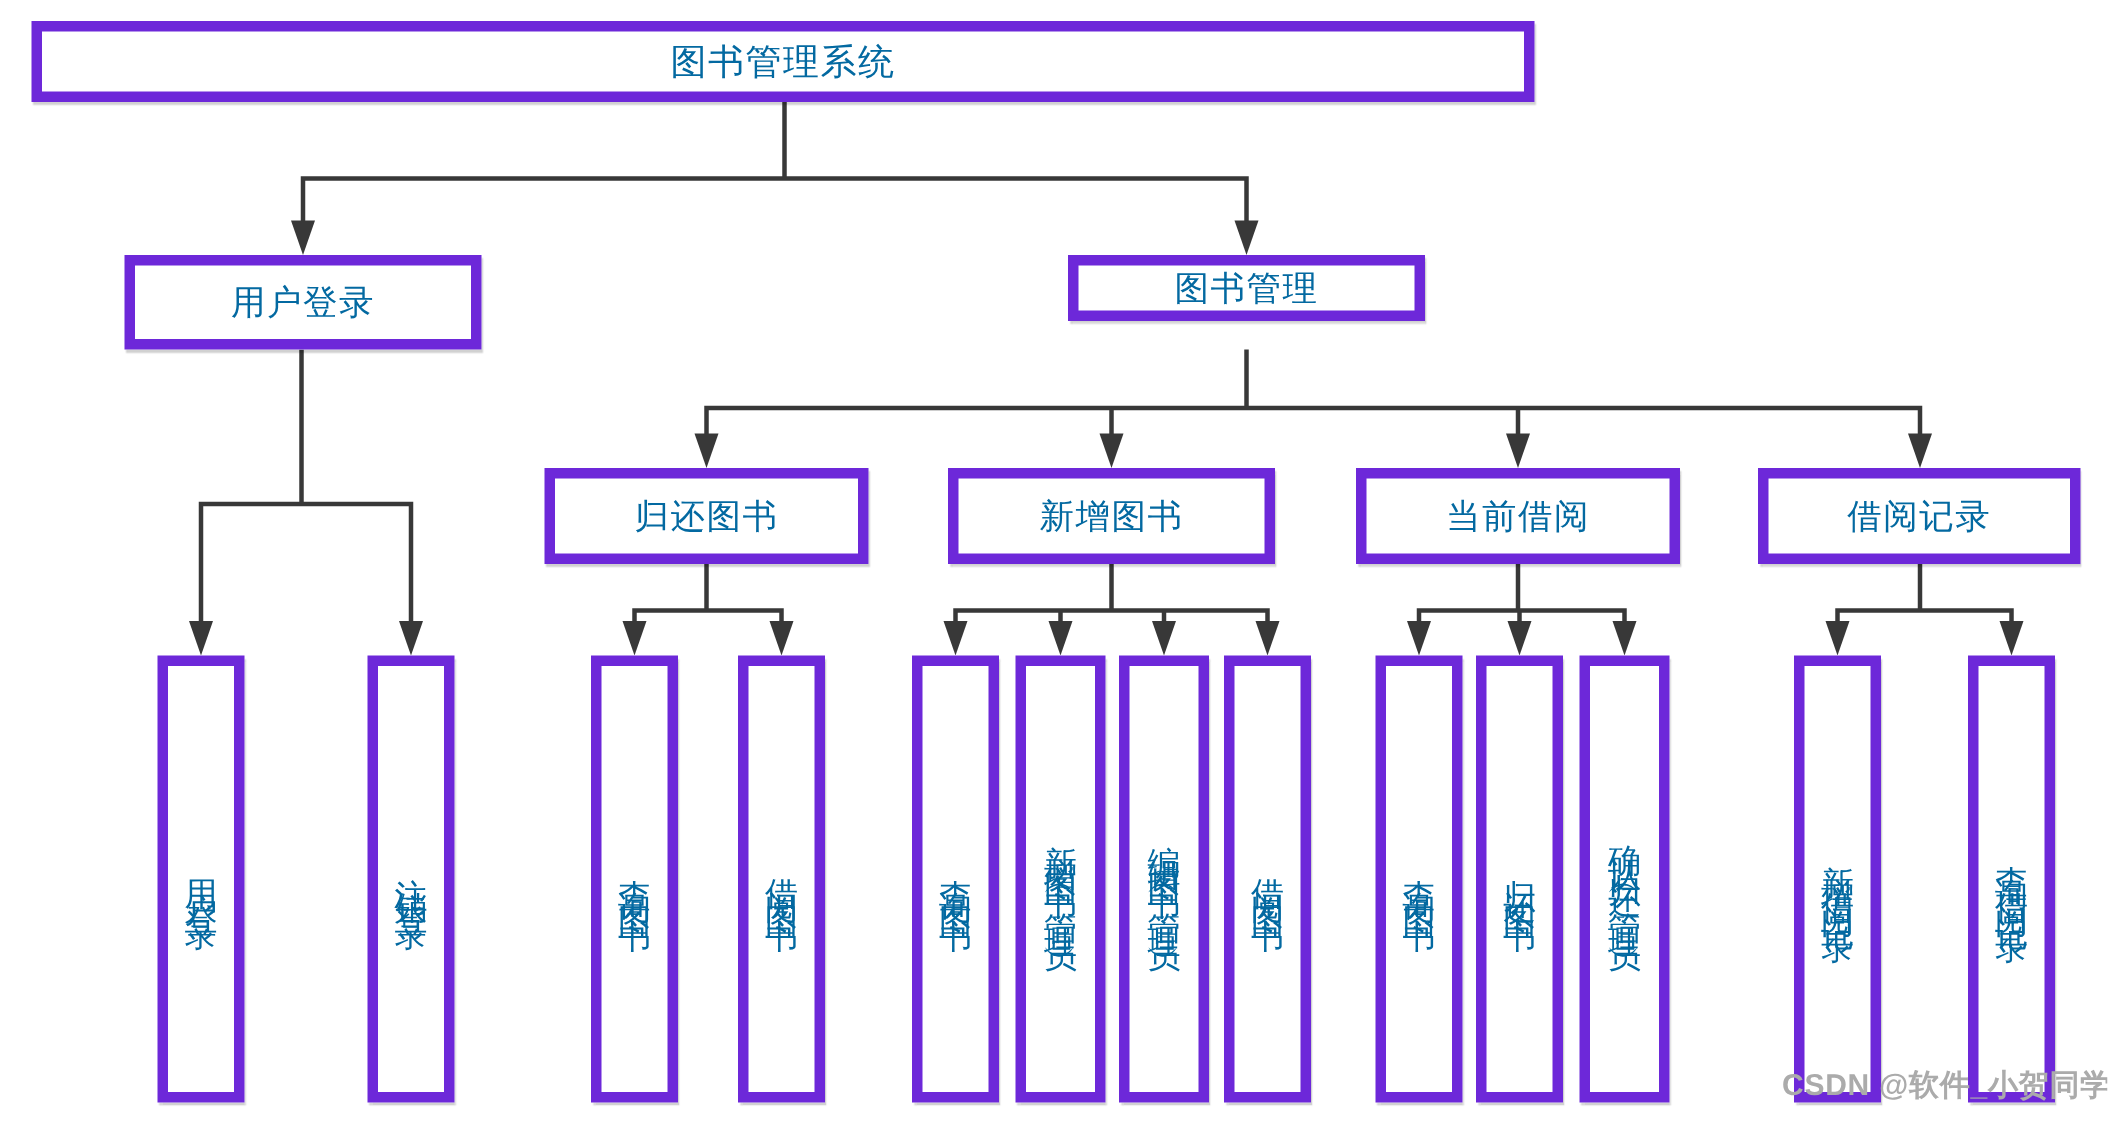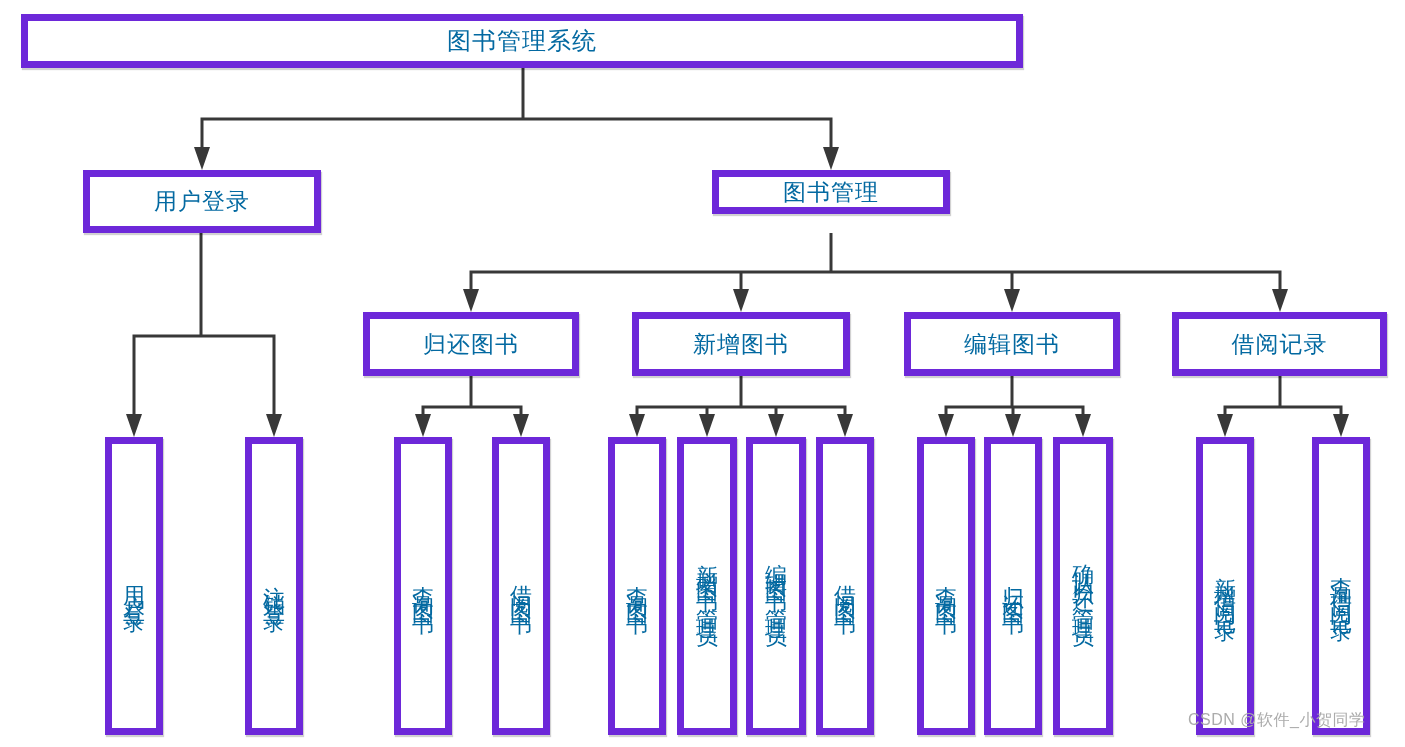--- a/index.html
+++ b/index.html
@@ -14,21 +14,21 @@
     color:#0369a1; box-shadow:1px 2px 1px rgba(0,0,0,0.18);
   }
   .node.h span { font-size:23px; letter-spacing:1px; white-space:nowrap; }
   .node.root span { font-size:24px; }
   .node.v span {
     writing-mode:vertical-rl; text-orientation:mixed;
     font-size:22px; letter-spacing:9px; line-height:1;
   }
   .watermark {
     position:absolute; left:1188px; top:710px; width:215px;
-    font-size:16px; color:#ababab; letter-spacing:0.5px; white-space:nowrap;
+    font-size:20px; color:#ababab; letter-spacing:0.5px; white-space:nowrap;font-weight:bold;
   }
 </style>
 </head>
 <body>
 
 <div class="canvas">
 
   <svg class="connectors" viewBox="0 0 1405 747" xmlns="http://www.w3.org/2000/svg">
     <g fill="none" stroke="#383838" stroke-width="3">
 
@@ -95,21 +95,21 @@
     <span>图书管理</span>
   </div>
 
   <div class="node h" style="left:363px;top:312px;width:216px;height:64px">
     <span>归还图书</span>
   </div>
   <div class="node h" style="left:632px;top:312px;width:218px;height:64px">
     <span>新增图书</span>
   </div>
   <div class="node h" style="left:904px;top:312px;width:216px;height:64px">
-    <span>编辑图书</span>
+    <span>当前借阅</span>
   </div>
   <div class="node h" style="left:1172px;top:312px;width:215px;height:64px">
     <span>借阅记录</span>
   </div>
 
   <div class="node v" style="left:105px;top:437px;width:58px;height:298px">
     <span>用户登录</span>
   </div>
   <div class="node v" style="left:245px;top:437px;width:58px;height:298px">
     <span>注销登录</span>

